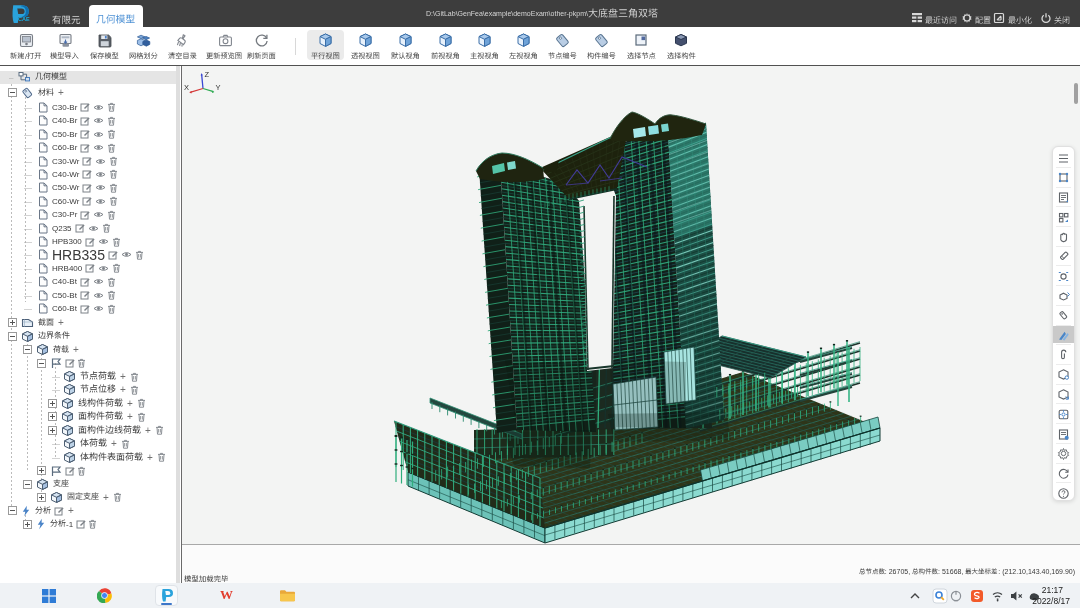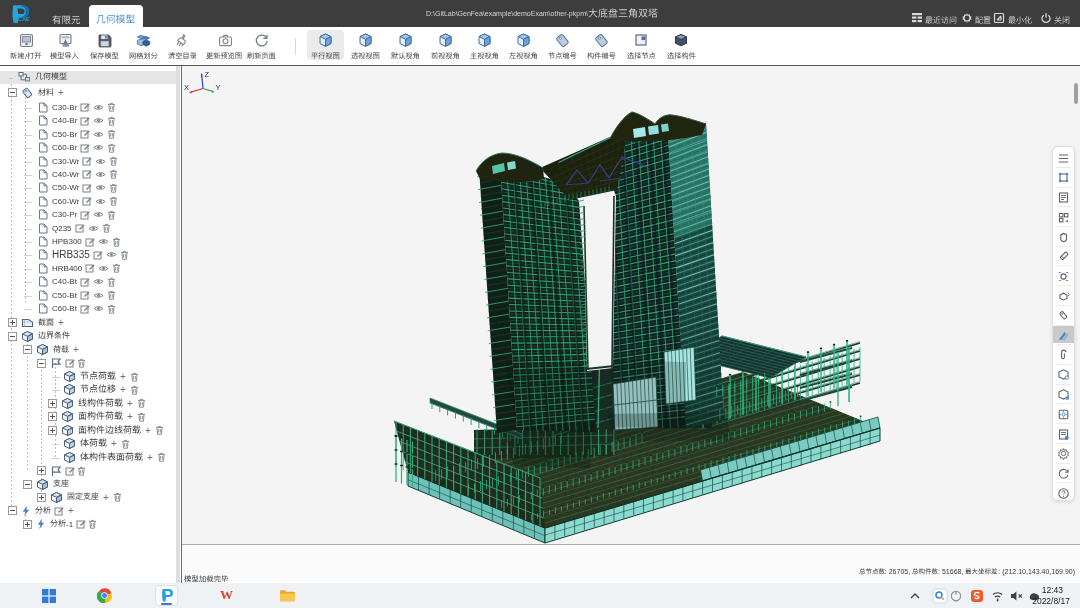--- a/index.html
+++ b/index.html
@@ -626,21 +626,21 @@
     </div>
     <div class="trow" style="top:182.3px">
       <span style="display:inline-block;width:24px"></span>
       <span style="color:#aaa;font-size:8px">—</span>
       <span style="display:inline-block;width:6px"></span>
       <svg width="10" height="11" viewBox="0 0 10 11" style="">
         <path d="M1.5 1h4.5L9 3.8V10H1.5z" fill="#fdfdfd" stroke="#6b7787" stroke-width="1"></path>
         <path d="M6 1v2.8h3" fill="none" stroke="#6b7787" stroke-width="1"></path>
       </svg>
       <span style="display:inline-block;width:4px"></span>
-      <span style="font-size:10px;color:#3a3a3a">HRB335</span>
+      <span style="font-size:14px;color:#3a3a3a">HRB335</span>
       <span style="display:inline-block;width:3px"></span>
       <svg width="10" height="10" viewBox="0 0 10 10" style="">
         <rect x="1" y="2" width="7" height="7" fill="none" stroke="#7d8288" stroke-width="1"></rect>
         <path d="M4 6l4.6-4.6 1 1L5 7z" fill="#7d8288"></path>
       </svg>
       <span style="display:inline-block;width:3px"></span>
       <svg width="11" height="9" viewBox="0 0 11 9" style="">
         <path d="M1 4.5Q5.5 0.8 10 4.5 5.5 8.2 1 4.5z" fill="none" stroke="#7d8288" stroke-width="1"></path>
         <circle cx="5.5" cy="4.5" r="1.4" fill="#7d8288"></circle>
       </svg>
@@ -2409,21 +2409,21 @@
         <path d="M51 3.4v3.4M49 12.6h4" stroke="#8a8f95" stroke-width="1.2"></path>
 <rect x="66" y="2" width="12" height="12" rx="3" fill="#f25a29"></rect>
         <path d="M74.5 5.2c-2.6-1.8-5.4-.4-5 1.4.4 1.6 3.6 1 4.4 2.2.8 1.4-1.8 2.6-4.4 1" stroke="#fff" stroke-width="1.3" fill="none"></path>
 <path d="M88 6.5a7 7 0 0 1 9 0M89.8 9a4.6 4.6 0 0 1 5.4 0M91.8 11.4a2 2 0 0 1 1.6 0" stroke="#3c4043" stroke-width="1.2" fill="none"></path>
         <circle cx="92.6" cy="12.6" r=".9" fill="#3c4043"></circle>
 <path d="M106 6h2.4l3-2.6v9.2l-3-2.6H106z" fill="#3c4043"></path>
         <path d="M113.6 6.4l3.2 3.2M116.8 6.4l-3.2 3.2" stroke="#3c4043" stroke-width="1.2"></path>
 <path d="M126 11.6c-1.4-.6-1.8-2.8-.6-4.4 1-1.4 2.6-2.4 4.6-1.8 2.2.6 3.8 1.4 4 3.2.2 1.8-1 3.4-3.2 3.6-1.8.2-3.6 0-4.8-.6z" fill="#3c4043"></path>
         <circle cx="126.8" cy="7.2" r="1" fill="#3c4043"></circle>
 </svg></div>
-    <div class="abs" style="right:10px;top:2px;width:60px;text-align:right;font-size:8.5px;color:#202020;line-height:1.28"><span style="margin-right:7px">12:43</span><br>2022/8/17</div>
+    <div class="abs" style="right:10px;top:2px;width:60px;text-align:right;font-size:8.5px;color:#202020;line-height:1.28"><span style="margin-right:7px">21:17</span><br>2022/8/17</div>
   </div>
 <svg width="0" height="0" style="position:absolute">
     <defs>
       <path id="g0" d="M391 840C379 797 365 753 347 710H63V640H316C252 508 160 386 40 304C54 290 78 263 88 246C151 291 207 345 255 406V-79H329V119H748V15C748 0 743 -6 726 -6C707 -7 646 -8 580 -5C590 -26 601 -57 605 -77C691 -77 746 -77 779 -66C812 -53 822 -30 822 14V524H336C359 562 379 600 397 640H939V710H427C442 747 455 785 467 822ZM329 289H748V184H329ZM329 353V456H748V353Z"></path>
       <path id="g1" d="M92 799V-78H159V731H304C283 664 254 576 225 505C297 425 315 356 315 301C315 270 309 242 294 231C285 226 274 223 263 222C247 221 227 222 204 223C216 204 223 175 223 157C245 156 271 156 290 159C311 161 329 167 342 177C371 198 382 240 382 294C382 357 365 429 293 513C326 593 363 691 392 773L343 802L332 799ZM811 546V422H516V546ZM811 609H516V730H811ZM439 -80C458 -67 490 -56 696 0C694 16 692 47 693 68L516 25V356H612C662 157 757 3 914 -73C925 -52 948 -23 965 -8C885 25 820 81 771 152C826 185 892 229 943 271L894 324C854 287 791 240 738 206C713 251 693 302 678 356H883V796H442V53C442 11 421 -9 406 -18C417 -33 433 -63 439 -80Z"></path>
       <path id="g2" d="M147 762V690H857V762ZM59 482V408H314C299 221 262 62 48 -19C65 -33 87 -60 95 -77C328 16 376 193 394 408H583V50C583 -37 607 -62 697 -62C716 -62 822 -62 842 -62C929 -62 949 -15 958 157C937 162 905 176 887 190C884 36 877 9 836 9C812 9 724 9 706 9C667 9 659 15 659 51V408H942V482Z"></path>
       <path id="g3" d="M254 783V477C254 314 234 112 44 -26C60 -38 90 -67 101 -82C303 65 332 300 332 475V709H649V68C649 -31 673 -58 749 -58C765 -58 845 -58 860 -58C940 -58 957 1 965 171C943 177 913 191 893 206C889 55 885 16 855 16C838 16 775 16 761 16C732 16 727 23 727 67V783Z"></path>
       <path id="g4" d="M340 743V671H814V24C814 4 808 -2 787 -2C765 -4 691 -4 611 -1C623 -24 635 -57 638 -79C736 -79 803 -77 839 -66C876 -53 889 -30 889 23V671H963V743ZM440 463H613V250H440ZM369 530V114H440V184H683V530ZM267 839C215 690 129 540 37 444C51 427 73 387 80 370C112 405 143 446 173 490V-79H247V614C282 680 312 749 337 818Z"></path>
       <path id="g5" d="M472 417H820V345H472ZM472 542H820V472H472ZM732 840V757H578V840H507V757H360V693H507V618H578V693H732V618H805V693H945V757H805V840ZM402 599V289H606C602 259 598 232 591 206H340V142H569C531 65 459 12 312 -20C326 -35 345 -63 352 -80C526 -38 607 34 647 140C697 30 790 -45 920 -80C930 -61 950 -33 966 -18C853 6 767 61 719 142H943V206H666C671 232 676 260 679 289H893V599ZM175 840V647H50V577H175V576C148 440 90 281 32 197C45 179 63 146 72 124C110 183 146 274 175 372V-79H247V436C274 383 305 319 318 286L366 340C349 371 273 496 247 535V577H350V647H247V840Z"></path>
       <path id="g6" d="M635 783V448H704V783ZM822 834V387C822 374 818 370 802 369C787 368 737 368 680 370C691 350 701 321 705 301C776 301 825 302 855 314C885 325 893 344 893 386V834ZM388 733V595H264V601V733ZM67 595V528H189C178 461 145 393 59 340C73 330 98 302 108 288C210 351 248 441 259 528H388V313H459V528H573V595H459V733H552V799H100V733H195V602V595ZM467 332V221H151V152H467V25H47V-45H952V25H544V152H848V221H544V332Z"></path>

